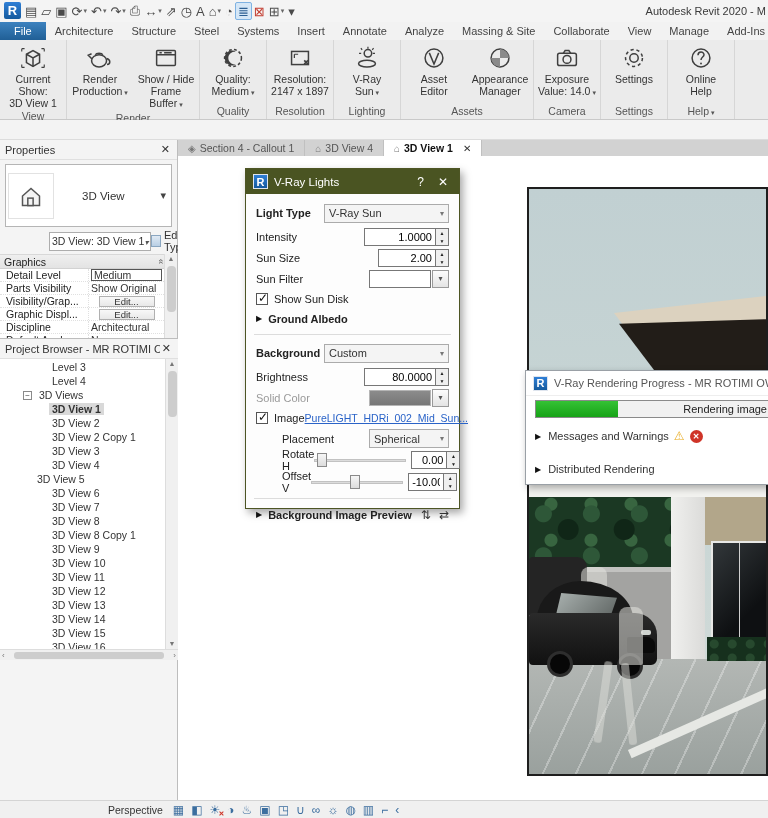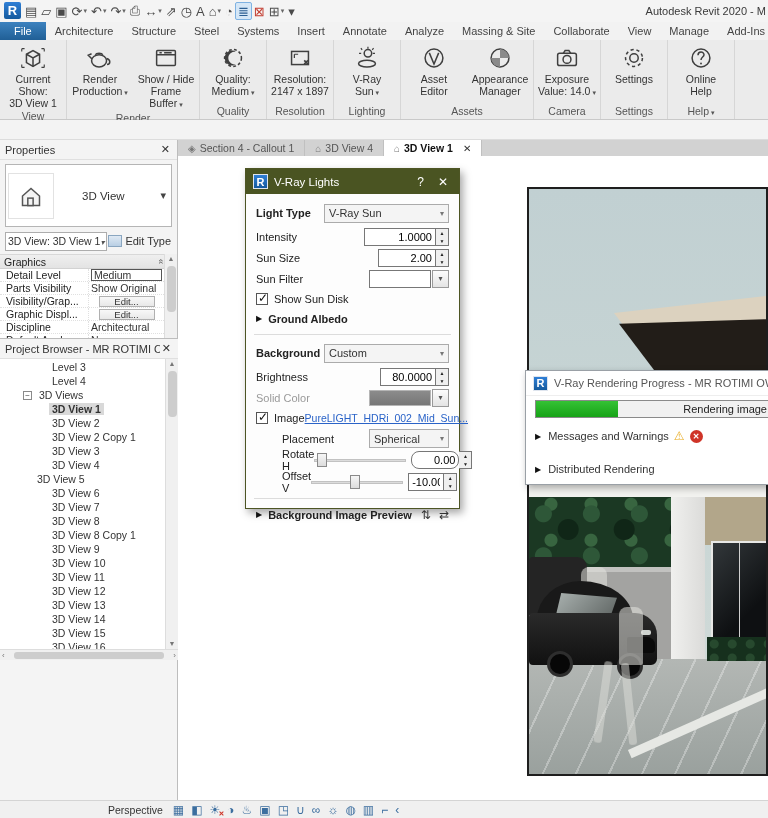--- a/index.html
+++ b/index.html
@@ -40,21 +40,21 @@
   .xbtn { color:#333; font-size:11px; padding:0 2px; cursor:default; }
   .xbtn::after { content:"✕"; }
 
   .ptype { margin:4px 5px 2px 5px; height:63px; background:#fff; border:1px solid #b5b5b5; display:flex; align-items:center;gap:20px; }
   .ticon { width:46px; height:46px; margin-left:2px; border:1px solid #e2e2e2; display:flex; align-items:center; justify-content:center; }
   .ticon svg { width:34px; height:34px; stroke:#555; fill:#f4f4f4; stroke-width:1.4; }
   .tname { flex:1; padding-left:8px; font-size:11.5px; }
   .tdd { padding-right:5px; color:#444; }
   .tdd::after { content:"▾"; }
 
-  .pinst { display:flex; align-items:center; padding:2px 5px; height:24px; }
+  .pinst { display:flex; align-items:center; padding:2px 5px; height:24px;margin-left:44px; }
   .icombo { flex:0 0 100px; height:19px; background:#fff; border:1px solid #adadad; display:flex; align-items:center; font-size:10.5px; padding:0 2px; }
   .icombo span { flex:1; white-space:nowrap; overflow:hidden; }
   .icombo .dd::after { content:"⌄"; content:"▾"; font-size:8px; color:#555; }
   .etbtn { flex:1; height:20px; display:flex; align-items:center; gap:3px; justify-content:center; cursor:default; }
   .eticon { width:14px; height:12px; background:linear-gradient(180deg,#dfe9f3,#b9cfe4); border:1px solid #8aa6c0; }
 
   .pgrid-wrap { display:flex; margin-top:1px; }
   .pgrid { flex:1; background:#fff; border-top:1px solid #d8d8d8; }
   .prow { display:flex; height:13px; align-items:center; border-bottom:1px dotted #e0e0e0; font-size:10.5px; }
   .prow .plabel { flex:0 0 88px; padding-left:6px; white-space:nowrap; overflow:hidden; color:#222; }
@@ -790,21 +790,21 @@
               <span class="vcombo w125">
                 <span>Custom</span>
                 <span class="dd"></span>
               </span>
             </span>
         </div>
         <div class="vrow">
           <span class="vlabel">Brightness</span>
           <span class="rt">
               <span class="vspin">
-                <input style="width: 56px;" readonly="" value="80.0000">
+                <input style="width: 72px;" readonly="" value="80.0000">
                 <span class="steps">
                   <i class="up"></i>
                   <i class="dn"></i>
                 </span>
               </span>
             </span>
         </div>
         <div class="vrow">
           <span class="vlabel dis">Solid Color</span>
           <span class="rt">
@@ -829,21 +829,21 @@
             </span>
         </div>
         <div class="vrow" style="height:22px">
           <span class="vlabel ind">Rotate H</span>
           <span class="rt">
             <span class="vslider">
                 <i class="track"></i>
                 <i class="thumb" style="left: calc(5% - 2px);"></i>
               </span>
             <span class="vspin">
-                <input style="width: 48px; border-radius: 8px;" readonly="" value="0.00">
+                <input style="width: 36px;" readonly="" value="0.00">
                 <span class="steps">
                   <i class="up"></i>
                   <i class="dn"></i>
                 </span>
               </span>
           </span>
         </div>
         <div class="vrow" style="height:22px">
           <span class="vlabel ind">Offset V</span>
           <span class="rt">

